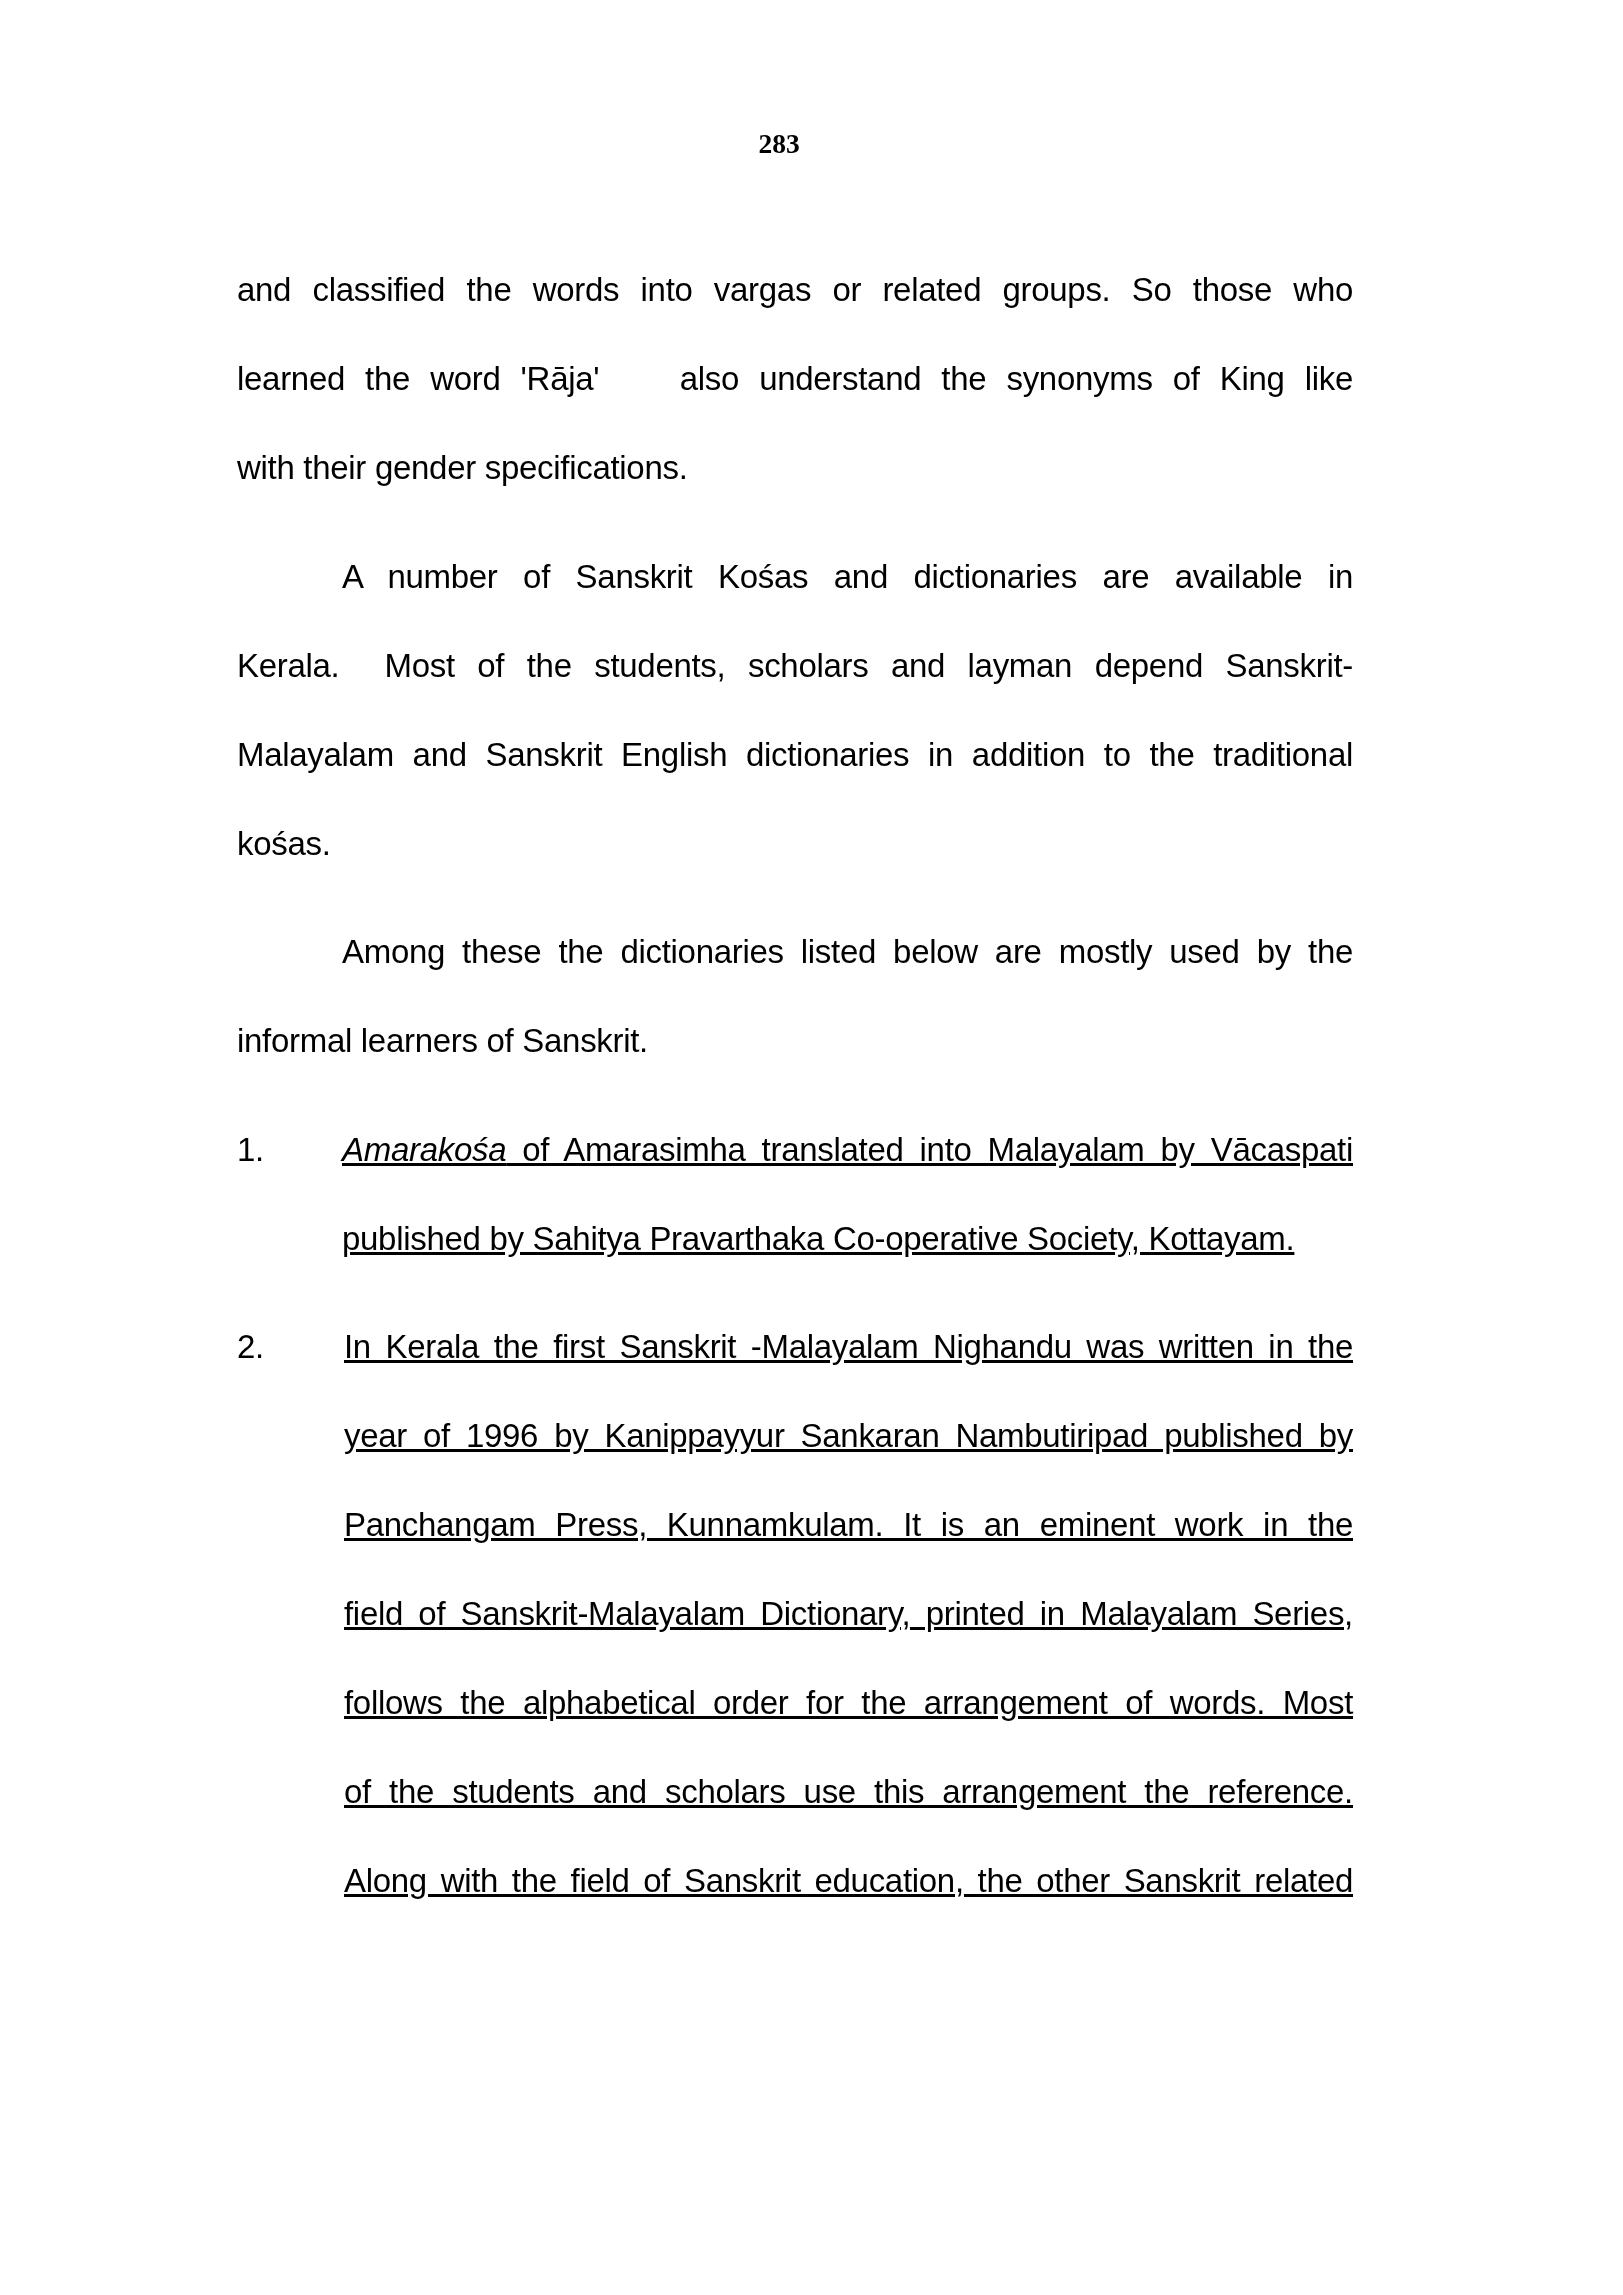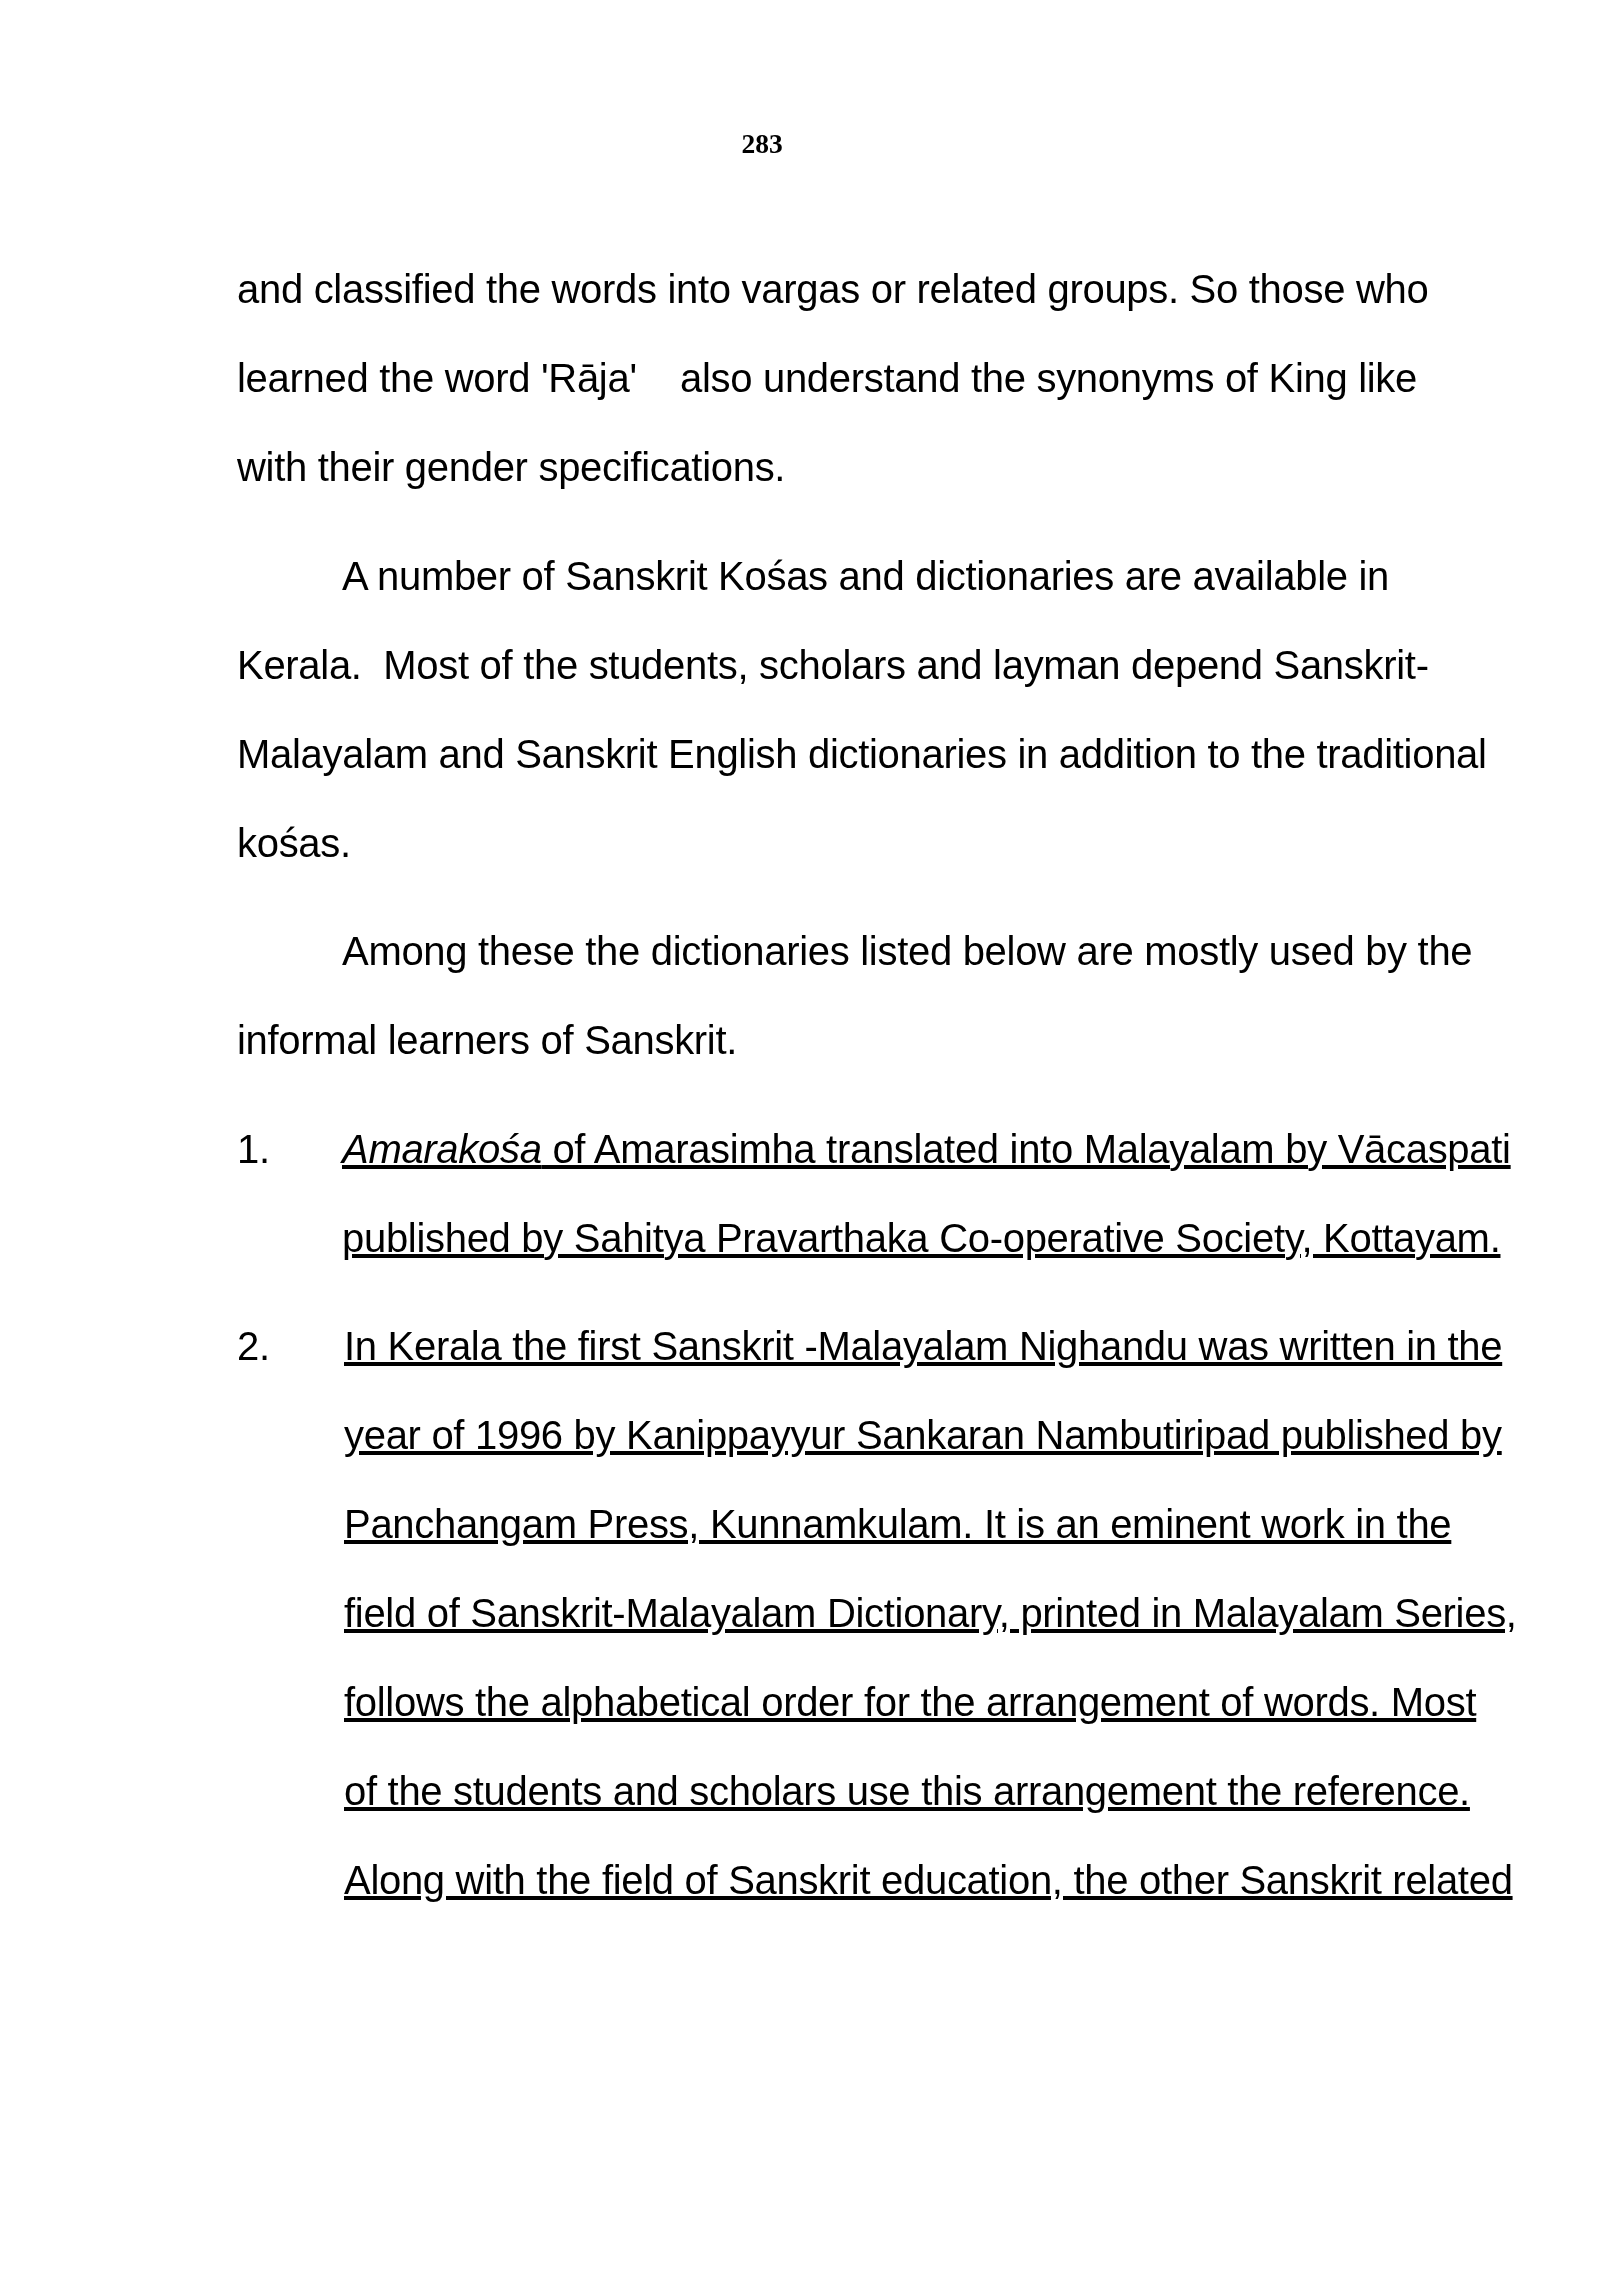--- a/index.html
+++ b/index.html
@@ -1,23 +1,23 @@
 <!DOCTYPE html>
 <html style="font-size:10.5px"><head>
 <meta charset="utf-8">
 <style>
   html, body { margin: 0; padding: 0; background: #ffffff; }
   body { width: 1624px; height: 2295px; position: relative; overflow: hidden; color: #000; }
   .page-number {
-    position: absolute; top: 128px; left: 0; width: 1524px; text-align: center;
+    position: absolute; top: 128px; left: 17px; width: 1524px; text-align: center;
     font-family: "Liberation Serif", serif; font-size: 27.5px; font-weight: bold;
   }
   .body-text {
     position: absolute; left: 237px; width: 1116px; top: 245px;
-    font-family: "Liberation Sans", sans-serif; font-size: 40px; line-height: 89px;
+    font-family: "Liberation Sans", sans-serif; font-size: 33px; line-height: 89px;
     letter-spacing: -0.3px;
   }
   .line { display: block; text-align: justify; text-align-last: justify; white-space: nowrap; height: 89px; }
   .line.last { text-align-last: left; }
   .para { margin: 0 0 19.6px 0; }
   .indent { padding-left: 105px; }
   .list-item { position: relative; margin: 0 0 19.6px 0; }
   .list-num { position: absolute; left: 0; top: 0; line-height: 89px; }
   .list-body { margin-left: 105px; text-decoration: underline; }
   .list-body.wide { margin-left: 107px; }

